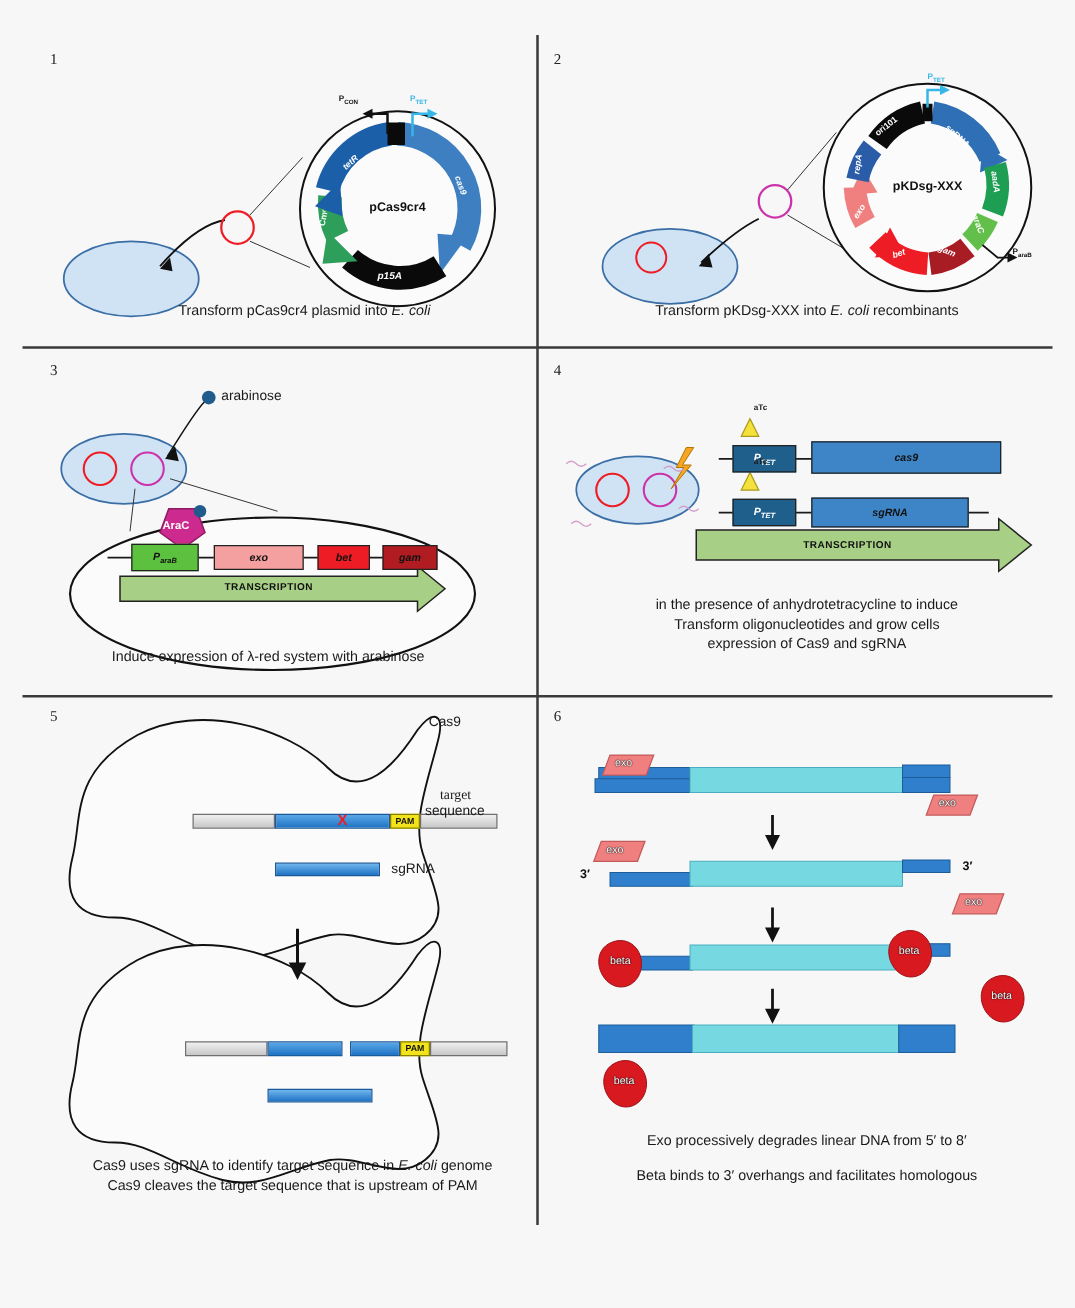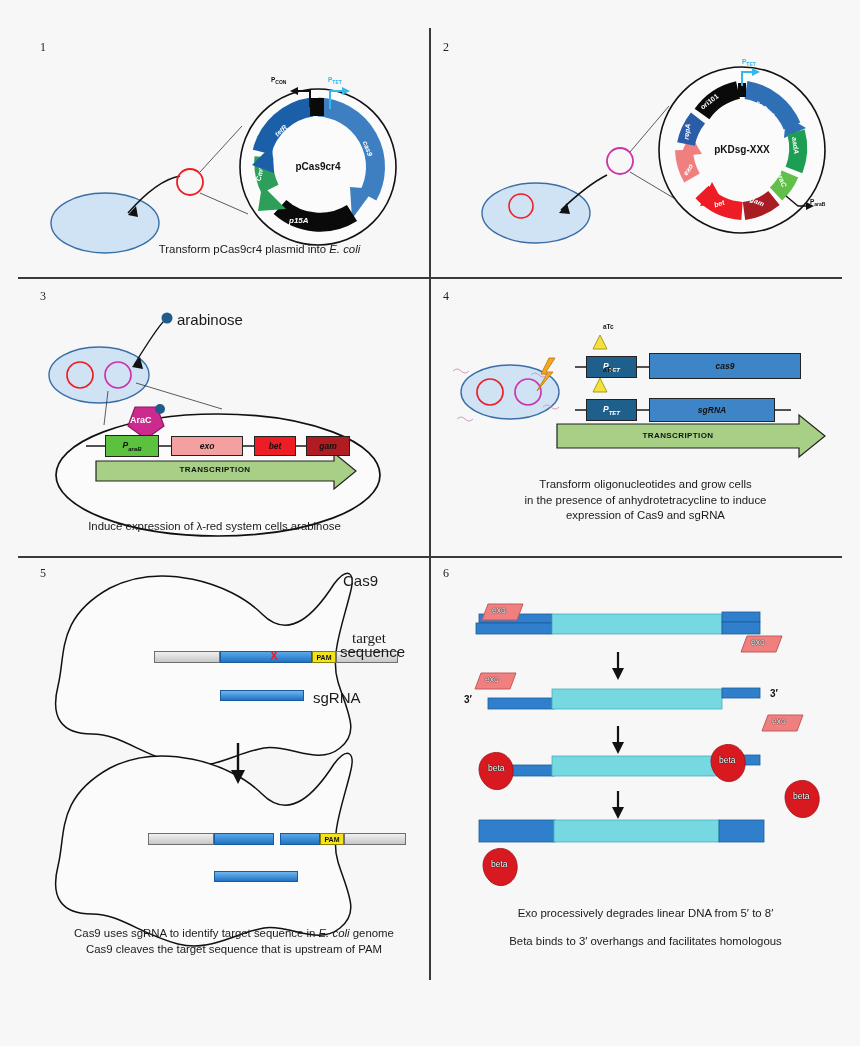--- a/index.html
+++ b/index.html
@@ -30,21 +30,21 @@
   .seglabel{position:absolute;font-size:7px;font-weight:bold;color:#fff;white-space:nowrap;}
   .seglabel.it{font-style:italic;}
   .promlabel{position:absolute;font-size:6.5px;font-weight:bold;white-space:nowrap;}
   .gbox{position:absolute;border:1px solid #222;box-sizing:border-box;
         display:flex;align-items:center;justify-content:center;
         font-size:8.5px;font-weight:bold;font-style:italic;}
   .arrowtxt{position:absolute;width:100%;text-align:center;font-size:8px;font-weight:bold;letter-spacing:.4px;color:#111;}
 
   
   .dnaseg{position:absolute;box-sizing:border-box;border:1px solid #6f6f6f;}
-  .labeltxt{position:absolute;font-size:15px;color:#1a1a1a;white-space:nowrap;}
+  .labeltxt{position:absolute;font-size:11px;color:#1a1a1a;white-space:nowrap;}
   .tick3{position:absolute;font-size:10px;font-weight:bold;color:#111;}
   .exo-tag,.beta-tag{position:absolute;font-size:8.5px;color:#fff;font-weight:normal;
         text-shadow:0 0 1px #000,0 0 1px #000;}
   svg{position:absolute;left:0;top:0;overflow:visible;}
 </style>
 </head>
 <body>
 
 <div class="figure">
 
@@ -85,32 +85,32 @@
         <polygon points="58,-2 50,2 58,6" fill="#111"></polygon>
 
         <path d="M 90 20 L 90 2 L 104 2" fill="none" stroke="#35b7e8" stroke-width="2"></path>
         <polygon points="102,-2 110,2 102,6" fill="#35b7e8"></polygon>
       </svg>
 
       <div class="name" style="top:72px;">pCas9cr4</div>
 
       <div class="seglabel it" style="left:34px;top:38px;transform:rotate(-42deg);">tetR</div>
       <div class="seglabel" style="left:13px;top:82px;transform:rotate(-78deg);">Cmʳ</div>
-      <div class="seglabel it" style="left:49px;top:127px;font-size:8px;">p15A</div>
+      <div class="seglabel it" style="left:62px;top:127px;font-size:8px;">p15A</div>
       <div class="seglabel it" style="left:120px;top:56px;transform:rotate(70deg);">cas9</div>
 
       <div class="promlabel" style="left:31px;top:-13px;color:#111;">
         <span>P</span><sub style="font-size:5px;">CON</sub>
       </div>
       <div class="promlabel" style="left:88px;top:-13px;color:#35b7e8;">
         <span>P</span><sub style="font-size:5px;">TET</sub>
       </div>
     </div>
 
-    <div class="caption" style="left:16px;top:214px;width:487px;">
+    <div class="caption" style="left:0;top:214px;width:487px;">
       <span>Transform pCas9cr4 plasmid into </span><span class="it">E. coli</span>
     </div>
   </div>
 
   <div class="panel" style="left:431px;top:28px;width:429px;height:249px;">
     <div class="pnum" style="left:12px;top:12px;">2</div>
 
     <svg width="429" height="249">
       <ellipse cx="105" cy="185" rx="54" ry="30" fill="#cfe3f5" stroke="#3a6ea5" stroke-width="1.4"></ellipse>
       <circle cx="90" cy="178" r="12" fill="none" stroke="#ee1c24" stroke-width="1.6"></circle>
@@ -164,20 +164,23 @@
       <div class="seglabel" style="left:37px;top:28px;transform:rotate(-38deg);">ori101</div>
 
       <div class="promlabel" style="left:80px;top:-12px;color:#35b7e8;">
         <span>P</span><sub style="font-size:5px;">TET</sub>
       </div>
       <div class="promlabel" style="left:148px;top:128px;color:#111;">
         <span>P</span><sub style="font-size:5px;">araB</sub>
       </div>
     </div>
 
+    <div class="caption" style="left:0;top:214px;width:429px;">
+      <span>Transform pKDsg-XXX into </span><span class="it">E. coli</span><span> recombinants</span>
+    </div>
   </div>
 
   <div class="panel" style="left:0;top:279px;width:429px;height:277px;">
     <div class="pnum" style="left:40px;top:10px;">3</div>
 
     <svg width="429" height="277">
       <ellipse cx="99" cy="96" rx="50" ry="28" fill="#cfe3f5" stroke="#3a6ea5" stroke-width="1.4"></ellipse>
       <circle cx="80" cy="96" r="13" fill="none" stroke="#ee1c24" stroke-width="1.7"></circle>
       <circle cx="118" cy="96" r="13" fill="none" stroke="#cc33aa" stroke-width="1.7"></circle>
       <path d="M134 86 C 150 60, 158 48, 164 42" fill="none" stroke="#111" stroke-width="1.2"></path>
@@ -202,21 +205,21 @@
     </div>
     <div class="gbox" style="left:171px;top:157px;width:72px;height:20px;background:#f4a0a0;color:#111;">exo</div>
     <div class="gbox" style="left:254px;top:157px;width:42px;height:20px;background:#ee1c24;color:#111;">bet</div>
     <div class="gbox" style="left:306px;top:157px;width:44px;height:20px;background:#b01c22;color:#111;">gam</div>
 
     <div class="labeltxt" style="left:177px;top:32px;">arabinose</div>
     <div class="labeltxt" style="left:130px;top:136px;color:#fff;font-size:9px;font-weight:bold;">AraC</div>
 
     <div class="arrowtxt" style="left:96px;top:186px;width:238px;">TRANSCRIPTION</div>
 
-    <div class="caption" style="left:0;top:240px;width:429px;">Induce expression of λ-red system cells arabinose</div>
+    <div class="caption" style="left:0;top:240px;width:429px;">Induce expression of λ-red system with arabinose</div>
   </div>
 
   <div class="panel" style="left:431px;top:279px;width:429px;height:277px;">
     <div class="pnum" style="left:12px;top:10px;">4</div>
 
     <svg width="429" height="277">
       <ellipse cx="79" cy="113" rx="49" ry="27" fill="#cfe3f5" stroke="#3a6ea5" stroke-width="1.4"></ellipse>
       <circle cx="59" cy="113" r="13" fill="none" stroke="#ee1c24" stroke-width="1.7"></circle>
       <circle cx="97" cy="113" r="13" fill="none" stroke="#cc33aa" stroke-width="1.7"></circle>
 
@@ -250,22 +253,22 @@
       </span>
     </div>
     <div class="gbox" style="left:218px;top:119px;width:126px;height:24px;background:#3d85c6;color:#111;">sgRNA</div>
 
     <div class="labeltxt" style="left:172px;top:44px;font-size:6.5px;font-weight:bold;">aTc</div>
     <div class="labeltxt" style="left:172px;top:87px;font-size:6.5px;font-weight:bold;">aTc</div>
 
     <div class="arrowtxt" style="left:126px;top:152px;width:242px;">TRANSCRIPTION</div>
 
     <div class="caption" style="left:0;top:198px;width:429px;">
+      <div>in the presence of anhydrotetracycline to induce</div>
       <div>Transform oligonucleotides and grow cells</div>
-      <div>in the presence of anhydrotetracycline to induce</div>
       <div>expression of Cas9 and sgRNA</div>
     </div>
   </div>
 
   <div class="panel" style="left:0;top:558px;width:429px;height:488px;">
     <div class="pnum" style="left:40px;top:8px;">5</div>
 
     <svg width="429" height="488">
 
       <path d="M110 30 C 160 4, 230 24, 262 56 C 290 84, 316 54, 334 26

